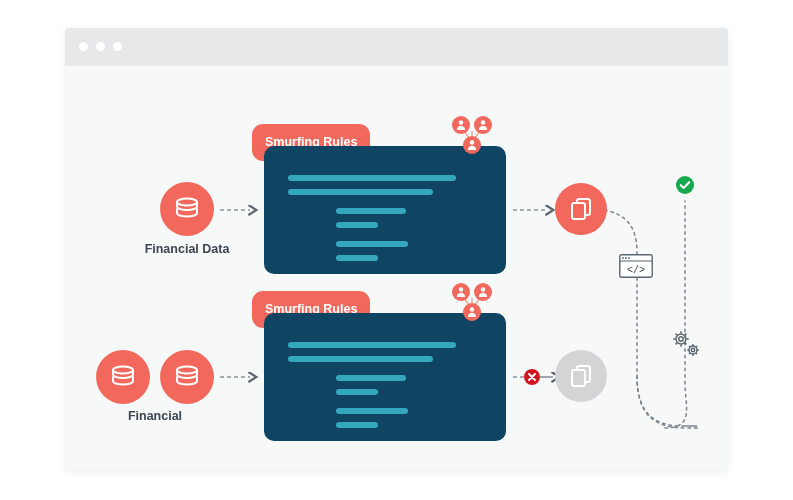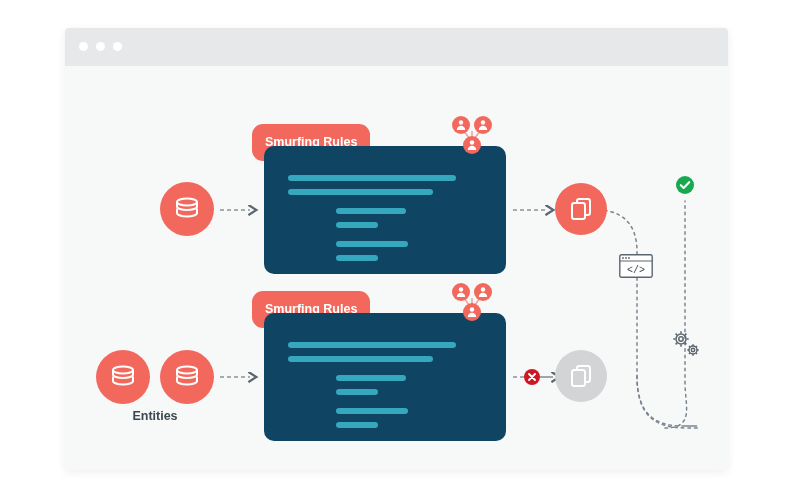--- a/index.html
+++ b/index.html
@@ -90,20 +90,21 @@
                  L 620 135" fill="none" stroke="#7b858d" stroke-width="1.5" stroke-dasharray="2.5,4" stroke-linecap="round"></path>
       </svg>
 
       <div class="circ coral" style="left:95px;top:116px;width:54px;height:54px;">
         <svg width="28" height="28" viewBox="0 0 28 28">
           <ellipse cx="14" cy="7" rx="10" ry="3.6" fill="none" stroke="#fff" stroke-width="2"></ellipse>
           <path d="M4 7v4.5c0 2 4.5 3.6 10 3.6s10-1.6 10-3.6V7" fill="none" stroke="#fff" stroke-width="2"></path>
           <path d="M4 13.5V18c0 2 4.5 3.6 10 3.6s10-1.6 10-3.6v-4.5" fill="none" stroke="#fff" stroke-width="2"></path>
         </svg>
       </div>
+      <div class="caption" style="left:52px;top:176px;width:140px;">Financial Data</div>
 
       <div class="pill" style="left:187px;top:58px;">Smurfing Rules</div>
 
       <div class="card" style="left:199px;top:80px;width:242px;height:128px;">
         <div class="bar" style="left:24px;top:29px;width:168px;"></div>
         <div class="bar" style="left:24px;top:43px;width:145px;"></div>
         <div class="bar" style="left:72px;top:62px;width:70px;"></div>
         <div class="bar" style="left:72px;top:76px;width:42px;"></div>
         <div class="bar" style="left:72px;top:95px;width:72px;"></div>
         <div class="bar" style="left:72px;top:109px;width:42px;"></div>
@@ -143,21 +144,21 @@
           <path d="M4 13.5V18c0 2 4.5 3.6 10 3.6s10-1.6 10-3.6v-4.5" fill="none" stroke="#fff" stroke-width="2"></path>
         </svg>
       </div>
       <div class="circ coral" style="left:95px;top:284px;width:54px;height:54px;">
         <svg width="28" height="28" viewBox="0 0 28 28">
           <ellipse cx="14" cy="7" rx="10" ry="3.6" fill="none" stroke="#fff" stroke-width="2"></ellipse>
           <path d="M4 7v4.5c0 2 4.5 3.6 10 3.6s10-1.6 10-3.6V7" fill="none" stroke="#fff" stroke-width="2"></path>
           <path d="M4 13.5V18c0 2 4.5 3.6 10 3.6s10-1.6 10-3.6v-4.5" fill="none" stroke="#fff" stroke-width="2"></path>
         </svg>
       </div>
-      <div class="caption" style="left:20px;top:343px;width:140px;">Entities</div>
+      <div class="caption" style="left:20px;top:343px;width:140px;">Financial</div>
 
       <div class="pill" style="left:187px;top:225px;">Smurfing Rules</div>
 
       <div class="card" style="left:199px;top:247px;width:242px;height:128px;">
         <div class="bar" style="left:24px;top:29px;width:168px;"></div>
         <div class="bar" style="left:24px;top:43px;width:145px;"></div>
         <div class="bar" style="left:72px;top:62px;width:70px;"></div>
         <div class="bar" style="left:72px;top:76px;width:42px;"></div>
         <div class="bar" style="left:72px;top:95px;width:72px;"></div>
         <div class="bar" style="left:72px;top:109px;width:42px;"></div>

